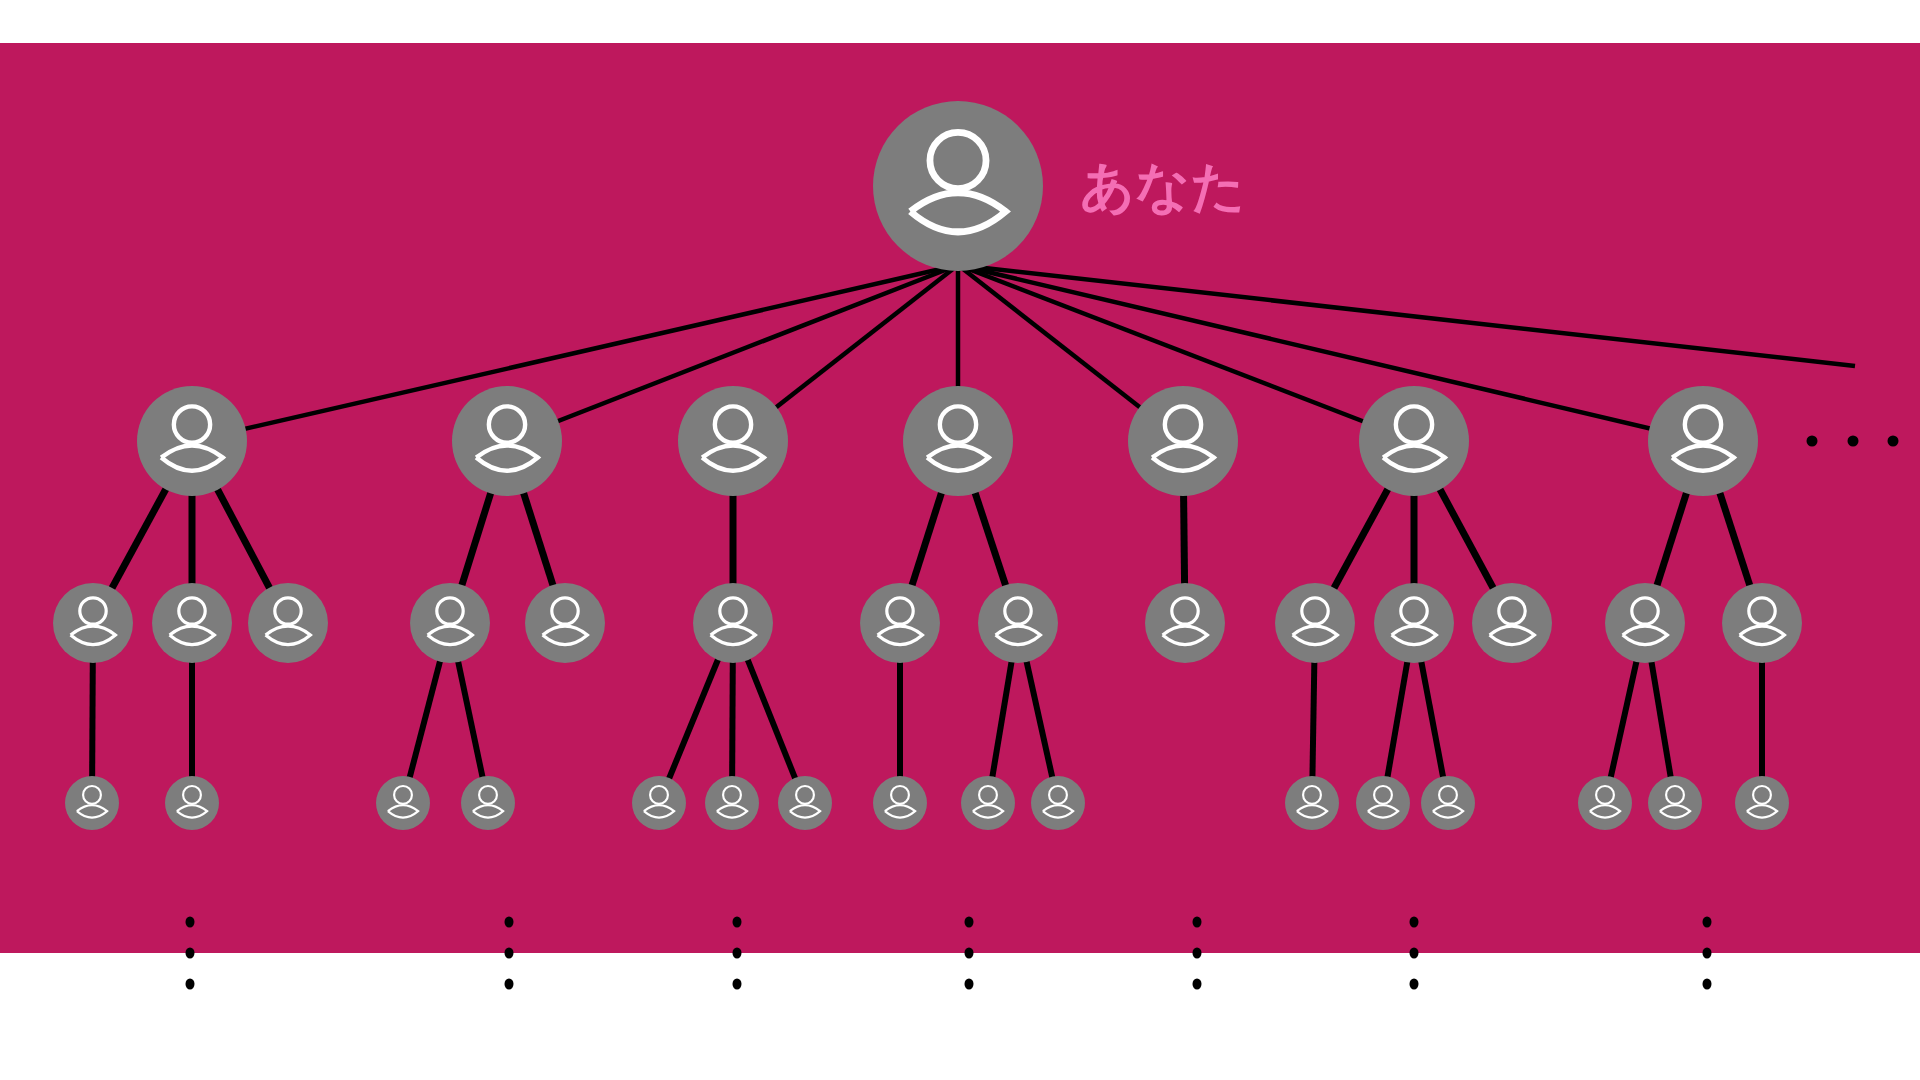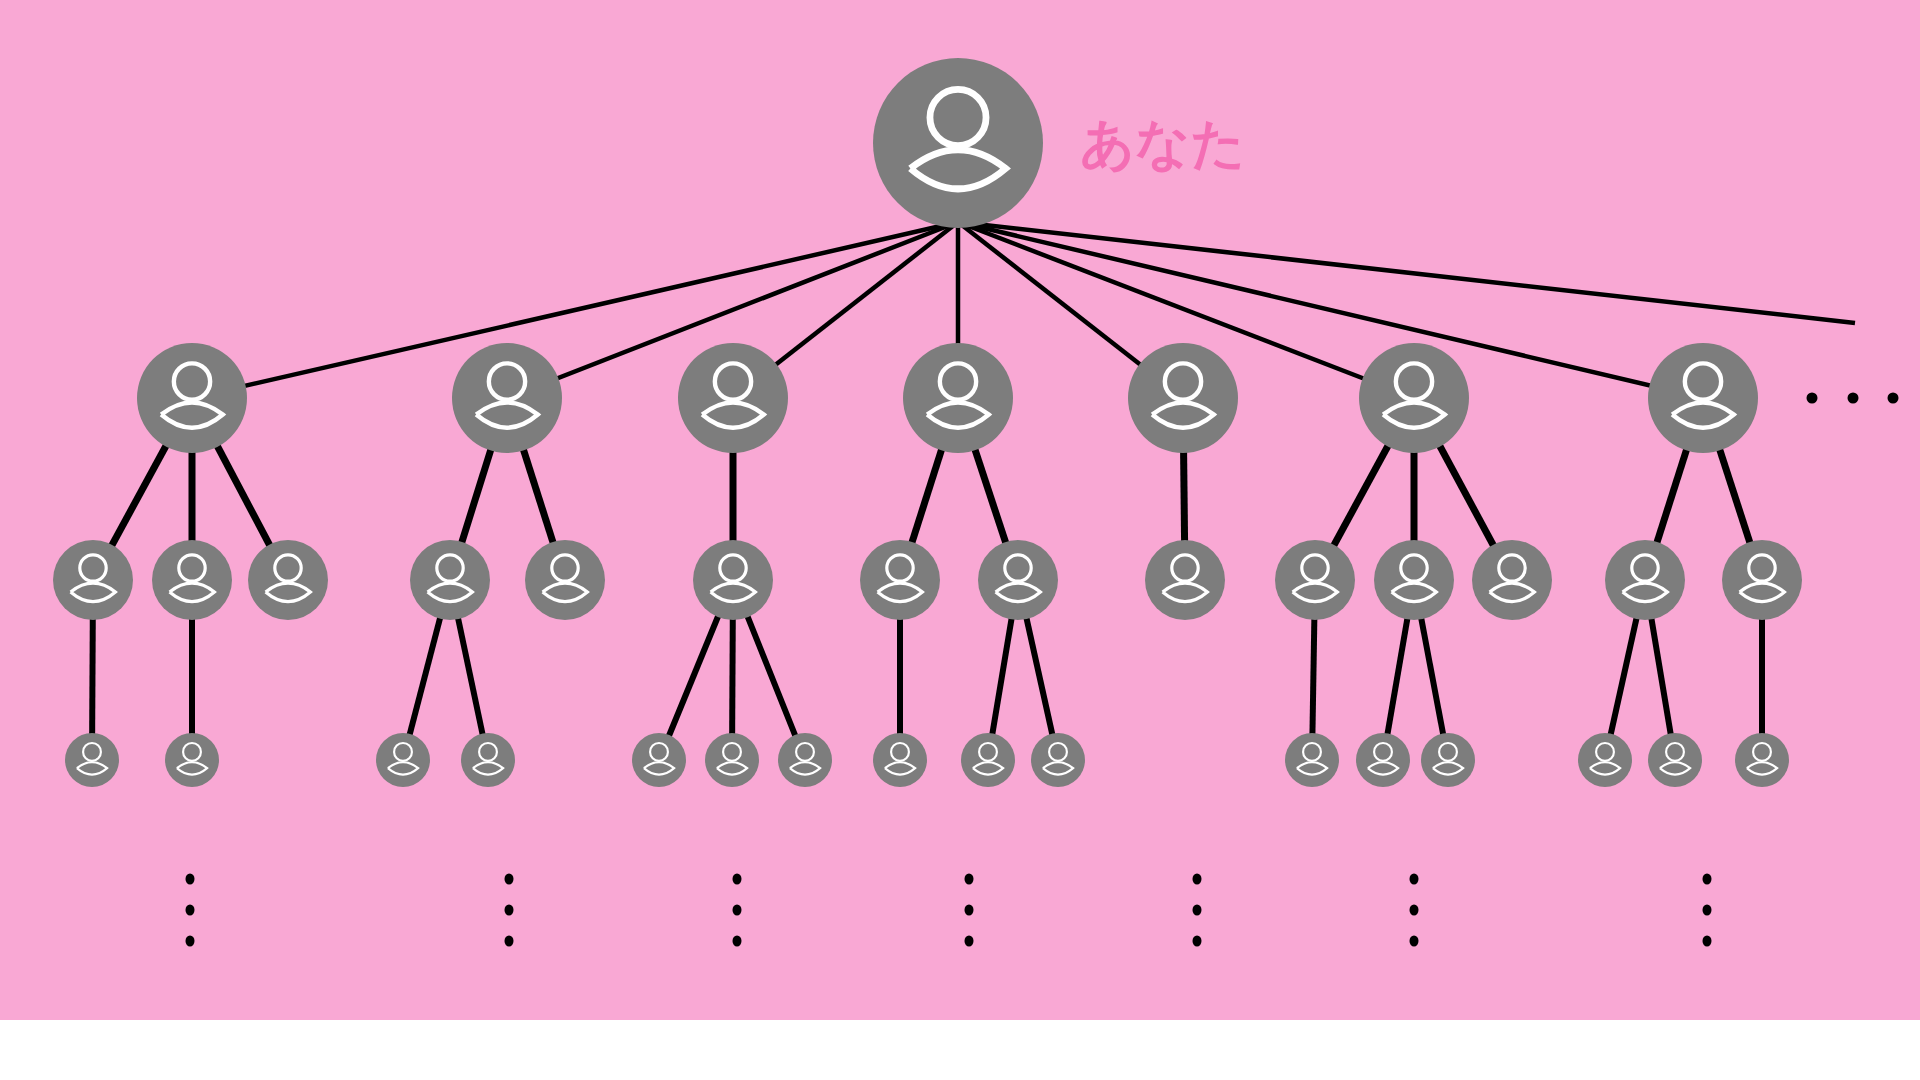--- a/index.html
+++ b/index.html
@@ -7,22 +7,23 @@
     padding: 0;
     width: 1920px;
     height: 1080px;
     background: #ffffff;
     overflow: hidden;
     font-family: "Liberation Sans", "DejaVu Sans", sans-serif;
   }
   .stage {
     position: relative;
     width: 1920px;
-    height: 1020px;
-    background: #f9a8d4;
+    height: 910px;
+    background: #be185d;
+    margin-top: 43px;
   }
   svg { display: block; }
   .root-label {
     font-family: "Liberation Sans", "DejaVu Sans", sans-serif;
     font-weight: bold;
   }
 </style>
 </head>
 <body>
 

